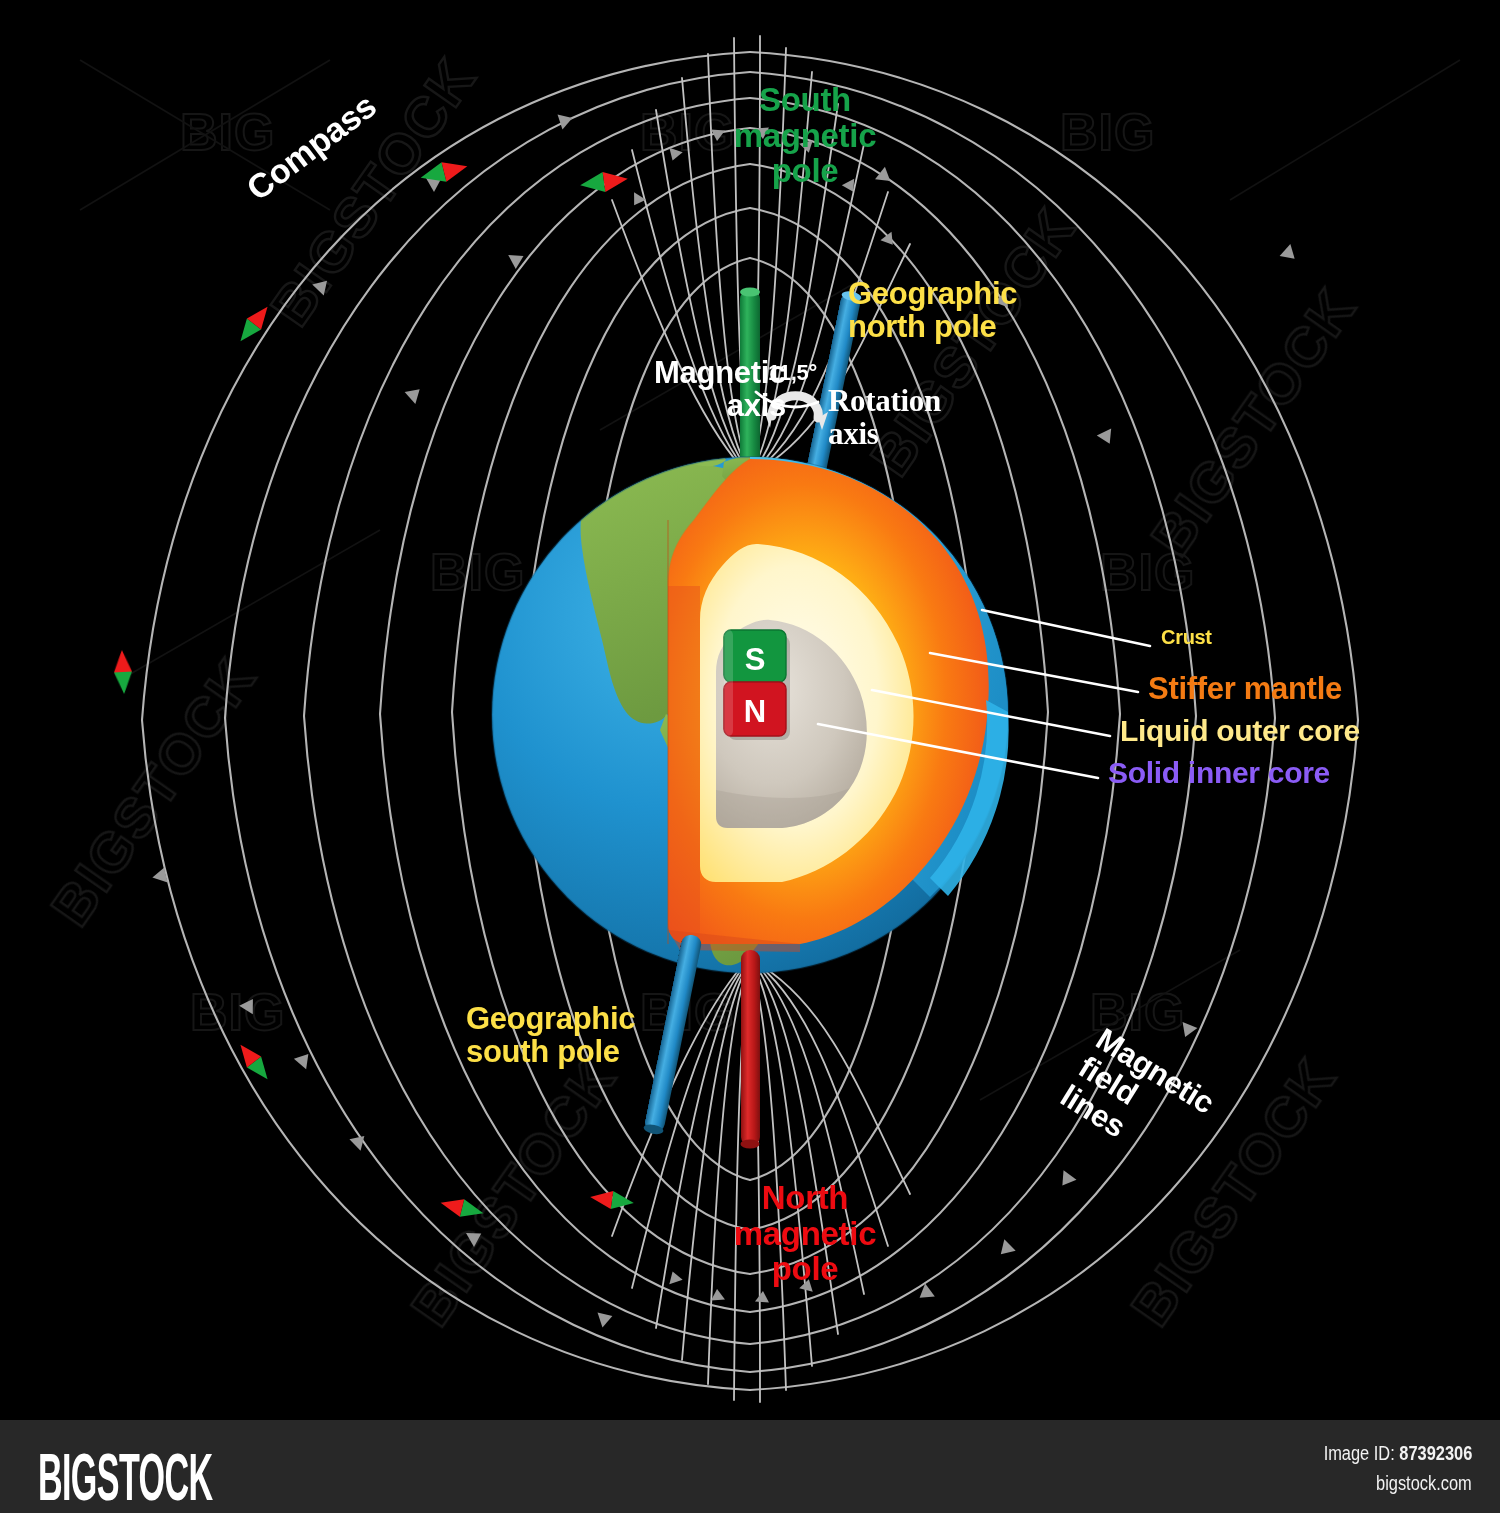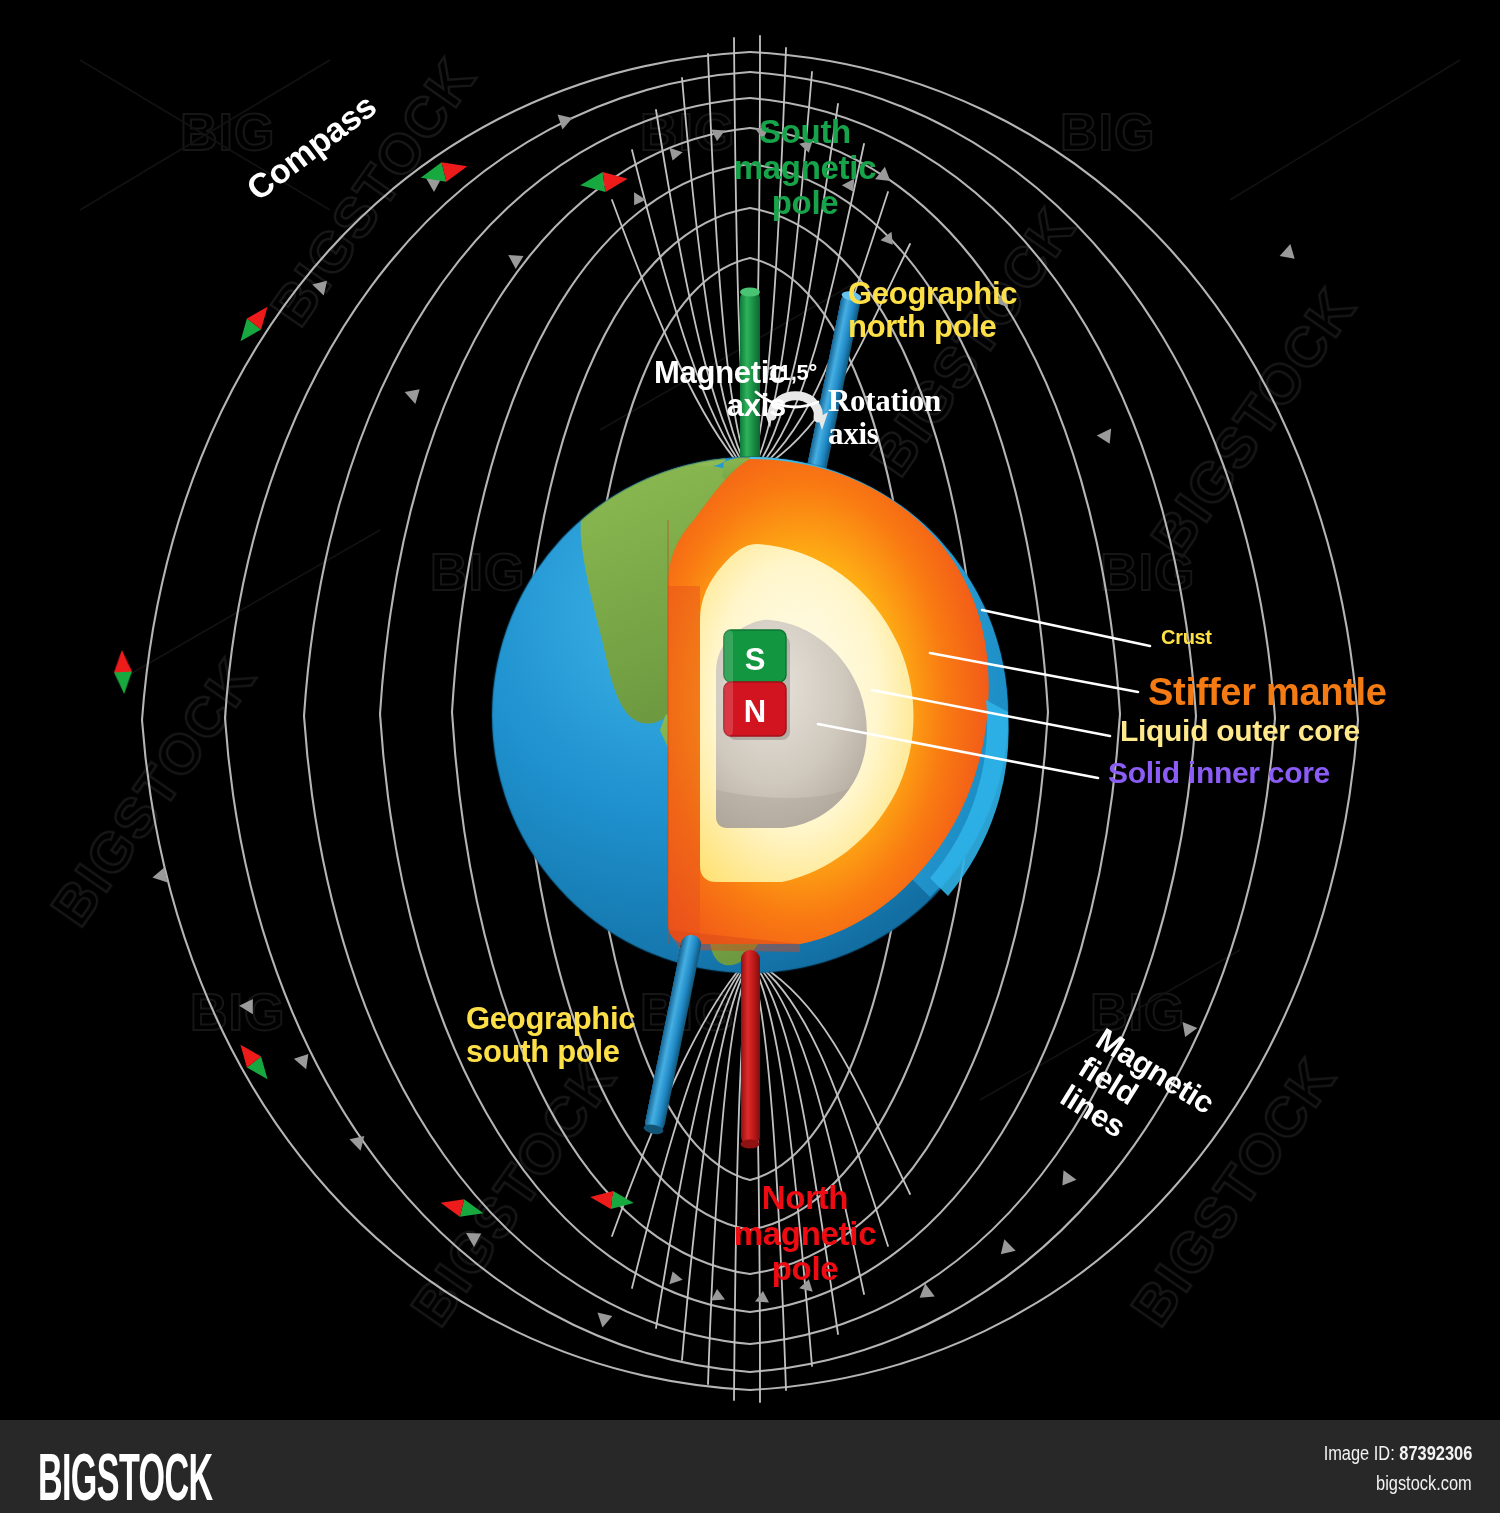--- a/index.html
+++ b/index.html
@@ -35,38 +35,38 @@
 
   
   .lbl {
     position: absolute;
     font-family: "Liberation Sans", sans-serif;
     font-weight: bold;
     line-height: 1.08;
     white-space: pre-line;
     letter-spacing: -0.3px;
   }
-  .lbl-green  { color: #16a34a; margin-top: 32px; }
+  .lbl-green  { color: #16a34a; }
   .lbl-red    { color: #ee0b11; }
   .lbl-blue   { color: #fde047; }
   .lbl-white  { color: #ffffff; }
   .lbl-orange { color: #f47b13; }
   .lbl-yellow { color: #ffe98a; }
   .lbl-gray   { color: #8b5cf6; }
 
   #lbl-south-mag   { left: 690px;  top: 82px;   width: 230px; font-size: 33px; text-align: center; }
   #lbl-north-mag   { left: 690px;  top: 1180px; width: 230px; font-size: 33px; text-align: center; }
   #lbl-geo-north   { left: 848px;  top: 277px;  width: 300px; font-size: 31px; text-align: left; }
   #lbl-geo-south   { left: 466px;  top: 1002px; width: 320px; font-size: 31px; text-align: left; }
   #lbl-mag-axis    { left: 566px;  top: 356px;  width: 220px; font-size: 31px; text-align: right; }
   #lbl-rot-axis    { left: 828px;  top: 384px;  width: 240px; font-size: 31px; text-align: left; font-family: Liberation Serif, serif; }
   #lbl-angle       { left: 756px;  top: 361px;  width: 110px; font-size: 22px; text-align: left; margin-left: 12px; }
 
   #lbl-crust       { left: 1161px; top: 627px;  font-size: 20px; }
-  #lbl-mantle      { left: 1148px; top: 672px;  font-size: 38px; }
+  #lbl-mantle      { left: 1148px; top: 672px;  font-size: 31px; }
   #lbl-outercore   { left: 1120px; top: 715px;  font-size: 30px; }
   #lbl-innercore   { left: 1108px; top: 757px;  font-size: 30px; }
 
   #lbl-compass {
     left: 240px; top: 178px;
     font-size: 34px;
     transform: rotate(-37deg);
     transform-origin: left top;
   }
   #lbl-fieldlines {

